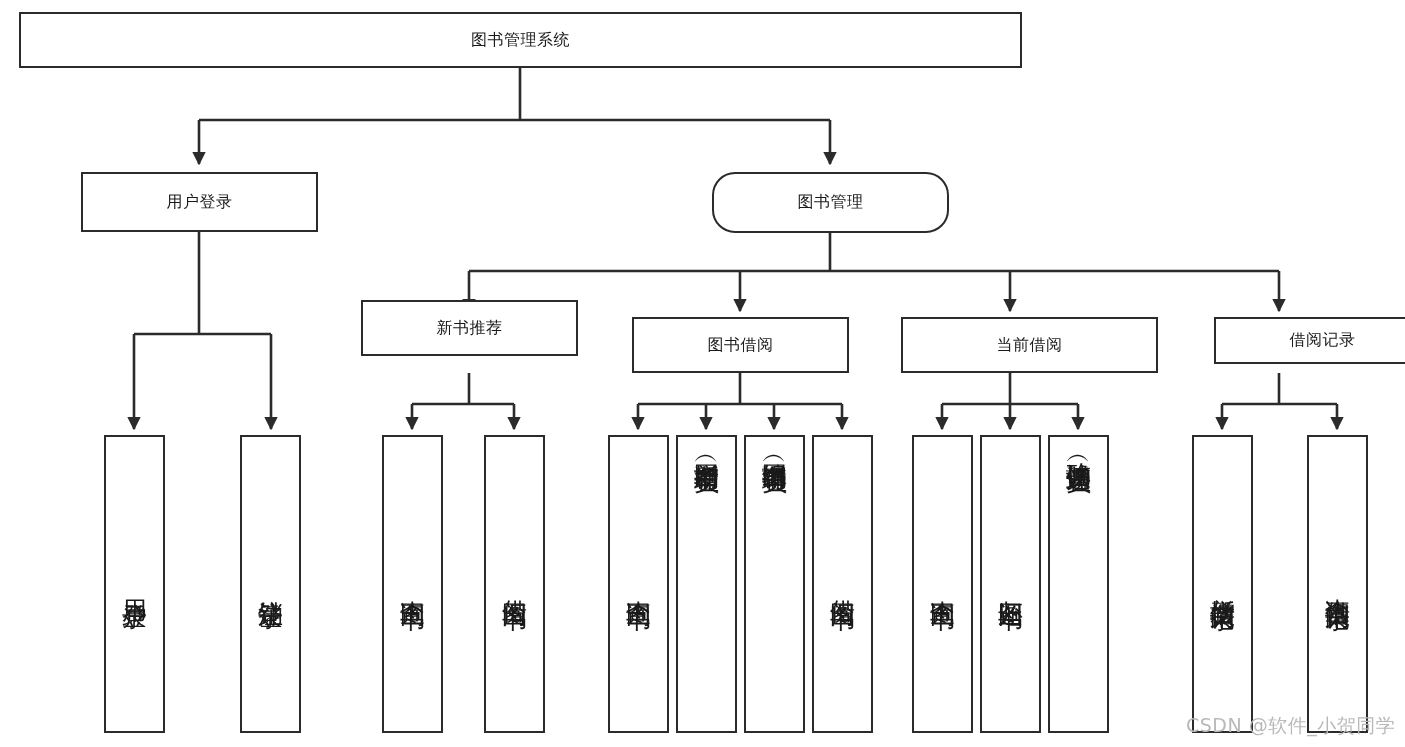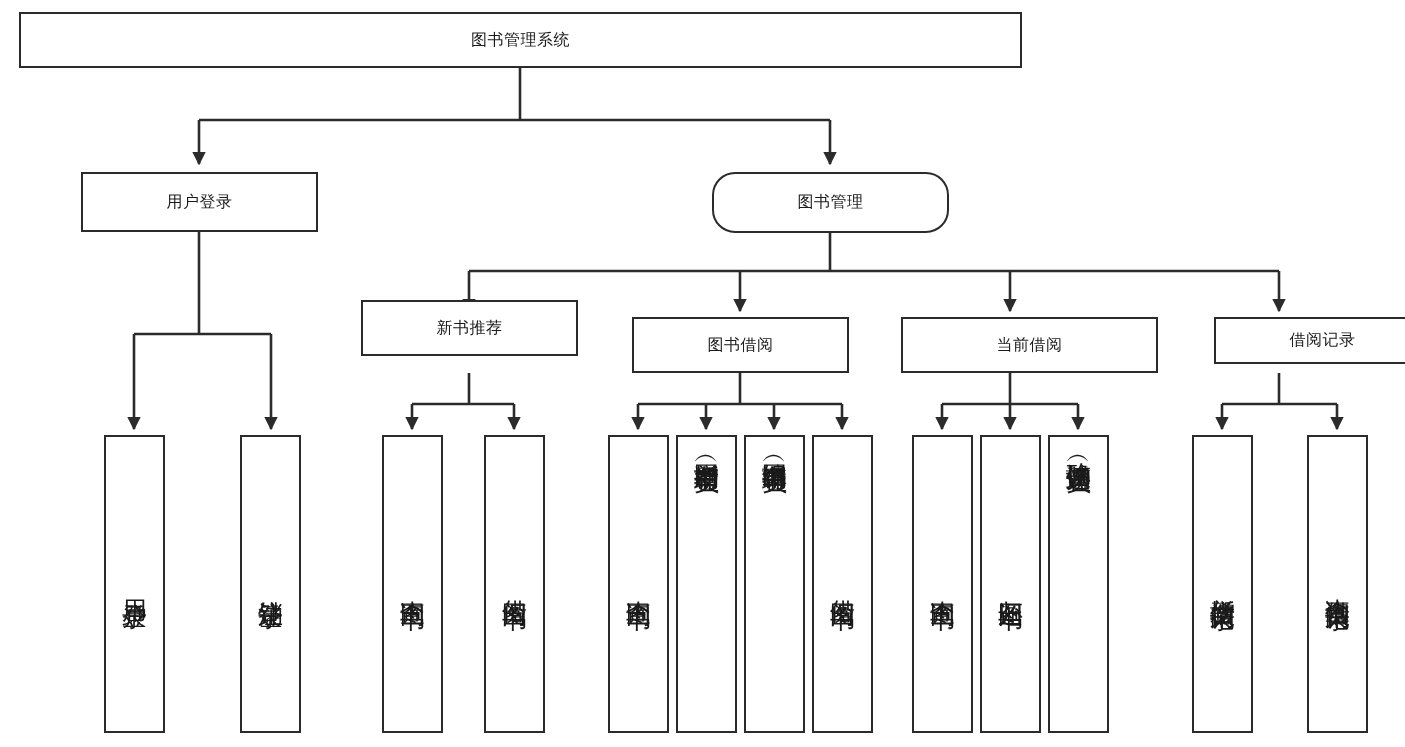--- a/index.html
+++ b/index.html
@@ -207,14 +207,15 @@
   </div>
 
   <div class="node vert mid-center" style="left:1192px; top:435px; width:61px; height:298px;">
     <span class="node-label">新增借阅记录</span>
   </div>
 
   <div class="node vert mid-center" style="left:1307px; top:435px; width:61px; height:298px;">
     <span class="node-label">查询借阅记录</span>
   </div>
 
+  <div id="watermark">CSDN @软件_小贺同学</div>
 
 </div>
 
 </body></html>

